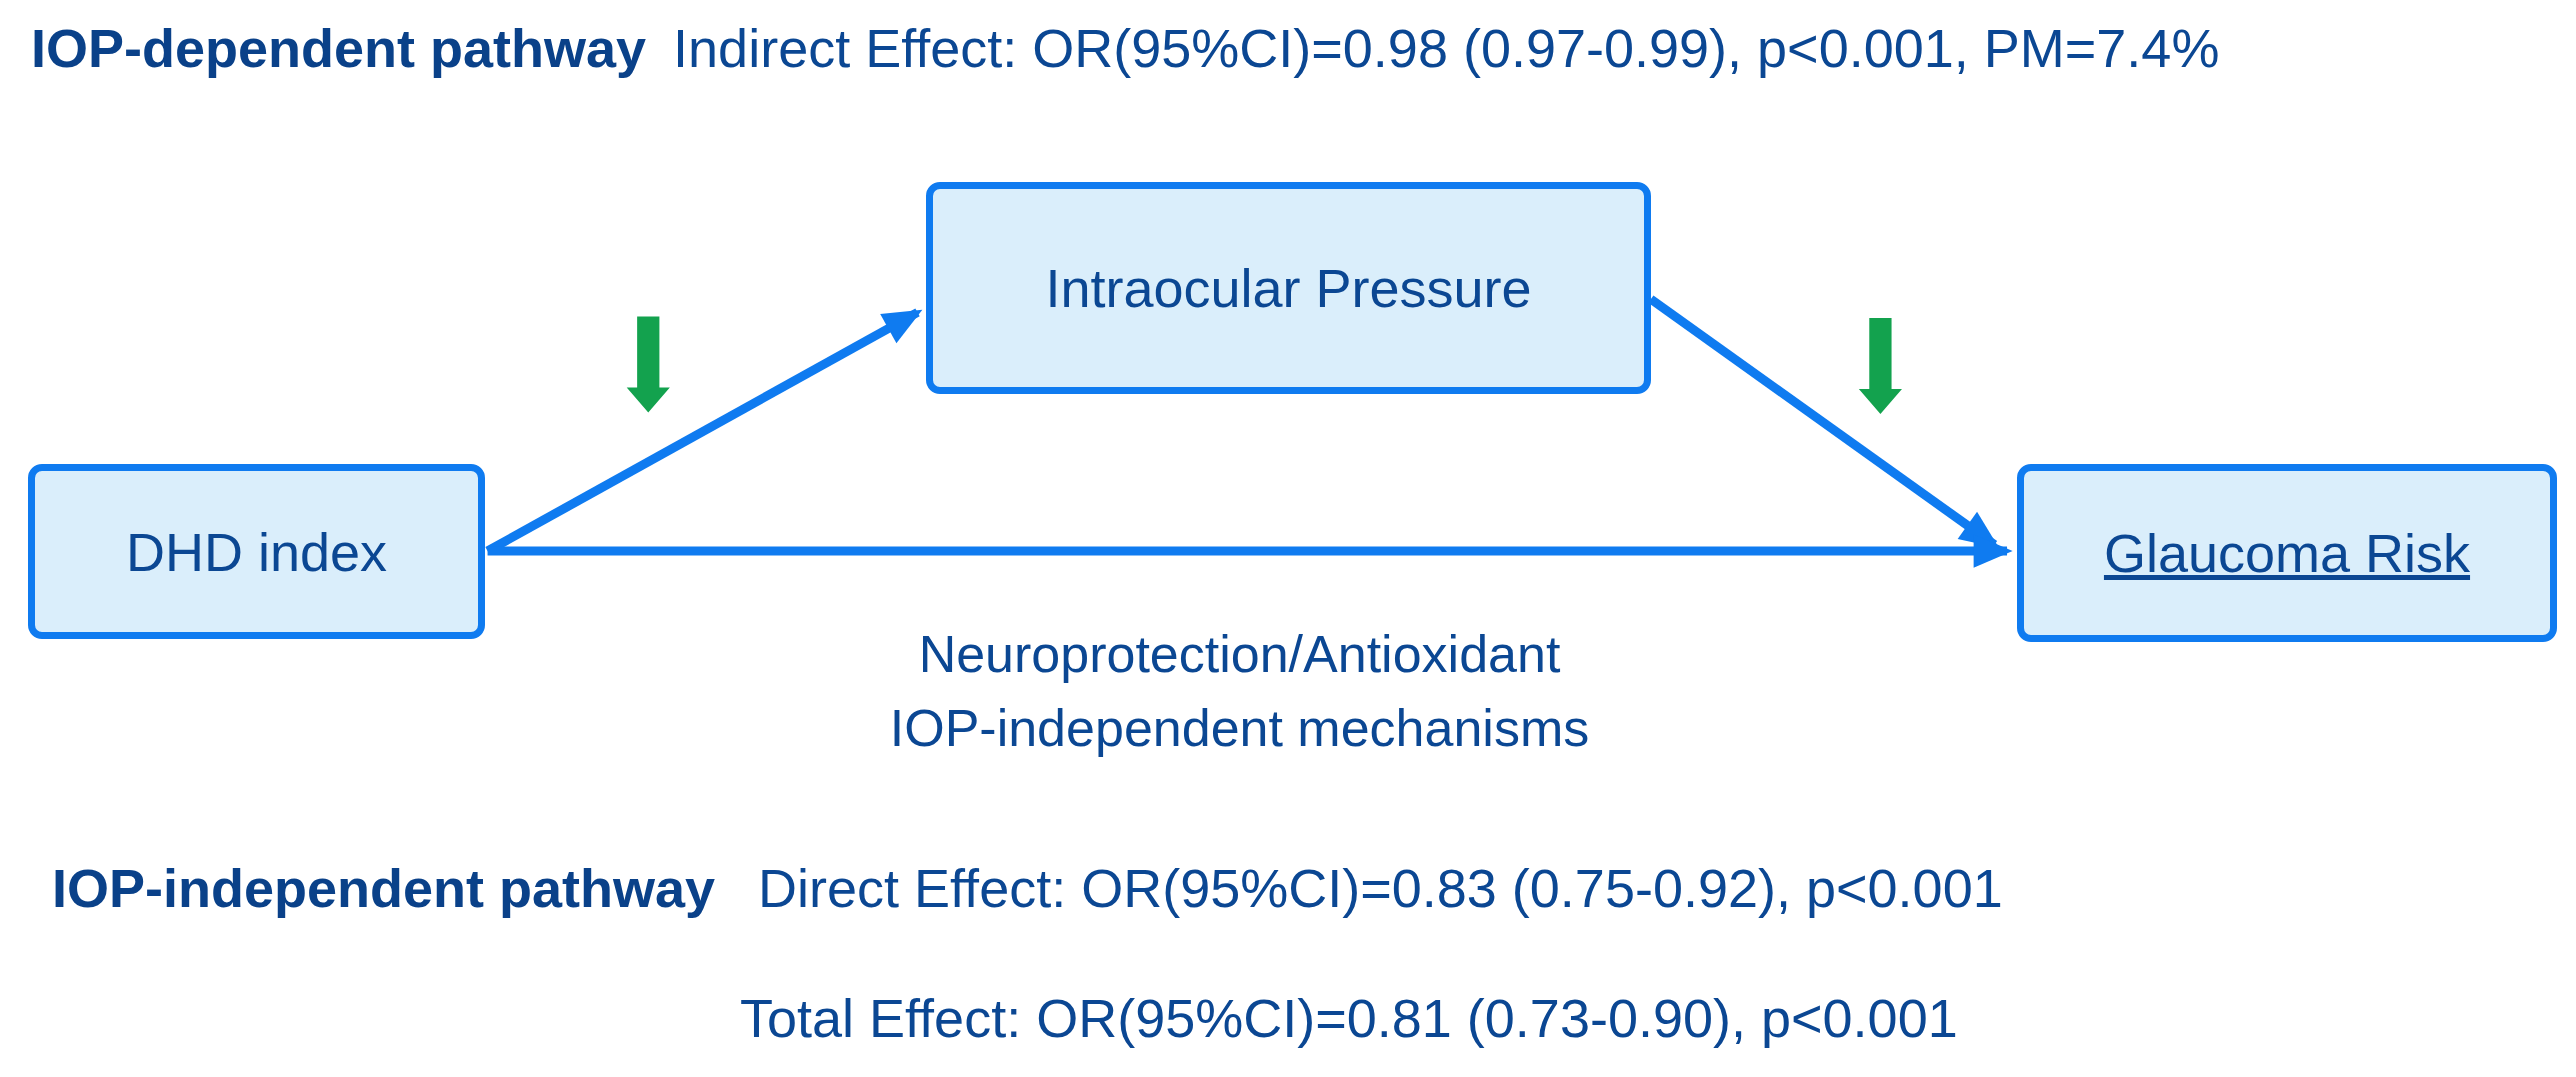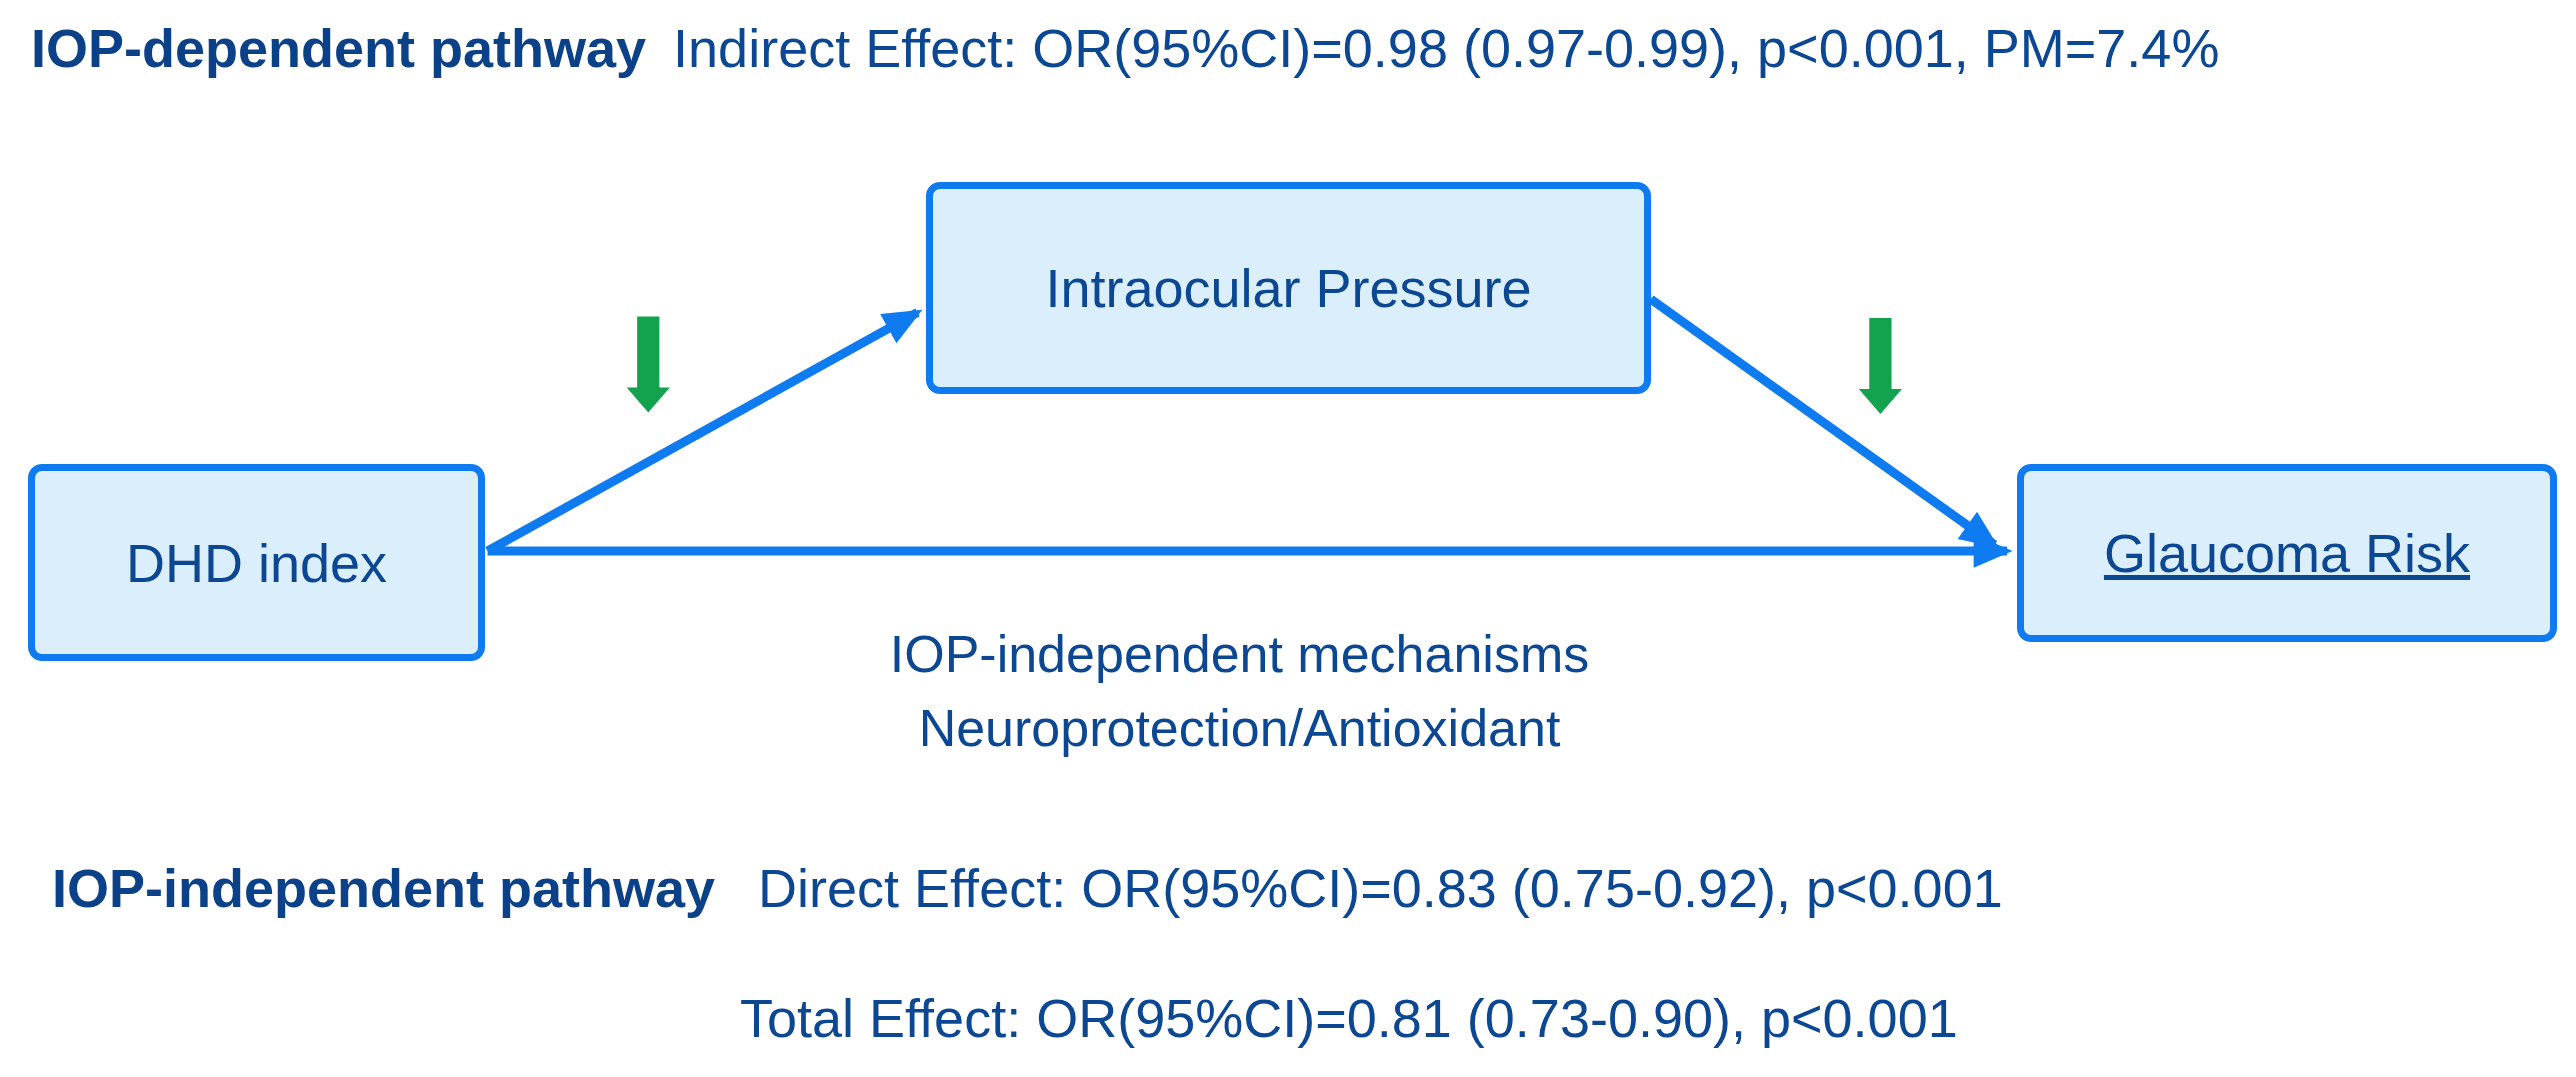--- a/index.html
+++ b/index.html
@@ -23,21 +23,21 @@
   .green-arrow{fill:var(--green);stroke:none;}
 
   .node{
     position:absolute;z-index:2;
     background:var(--box-fill);
     border:7px solid var(--accent);
     border-radius:14px;
     display:flex;align-items:center;justify-content:center;
     color:var(--navy);font-size:54px;line-height:1;white-space:nowrap;
   }
-  .node-dhd{left:28px;top:464px;width:457px;height:197px;}
+  .node-dhd{left:28px;top:464px;width:457px;height:175px;}
   .node-iop{left:926px;top:182px;width:725px;height:212px;}
   .node-glaucoma{left:2017px;top:464px;width:540px;height:178px;text-decoration:underline;}
 
   .text-row{position:absolute;z-index:3;display:flex;align-items:baseline;white-space:nowrap;}
   .row-top{left:31px;top:12.5px;gap:27px;}
   .row-bottom{left:52px;top:853px;gap:43px;}
   .pathway-title{font-weight:bold;color:var(--navy-bold);font-size:54px;line-height:1.25;}
   .stat-text{color:var(--navy);font-size:54px;line-height:1.3;}
   .total-row{position:absolute;z-index:3;left:740px;top:983px;white-space:nowrap;}
   .mediation-label{
@@ -79,22 +79,22 @@
   <div class="node node-glaucoma">
     <span>Glaucoma Risk</span>
   </div>
 
   <div class="text-row row-top">
     <span class="pathway-title">IOP-dependent pathway</span>
     <span class="stat-text">Indirect Effect: OR(95%CI)=0.98 (0.97-0.99), p&lt;0.001, PM=7.4%</span>
   </div>
 
   <div class="mediation-label">
+    <div>Neuroprotection/Antioxidant</div>
     <div>IOP-independent mechanisms</div>
-    <div>Neuroprotection/Antioxidant</div>
   </div>
 
   <div class="text-row row-bottom">
     <span class="pathway-title">IOP-independent pathway</span>
     <span class="stat-text">Direct Effect: OR(95%CI)=0.83 (0.75-0.92), p&lt;0.001</span>
   </div>
 
   <div class="total-row">
     <span class="stat-text">Total Effect: OR(95%CI)=0.81 (0.73-0.90), p&lt;0.001</span>
   </div>

